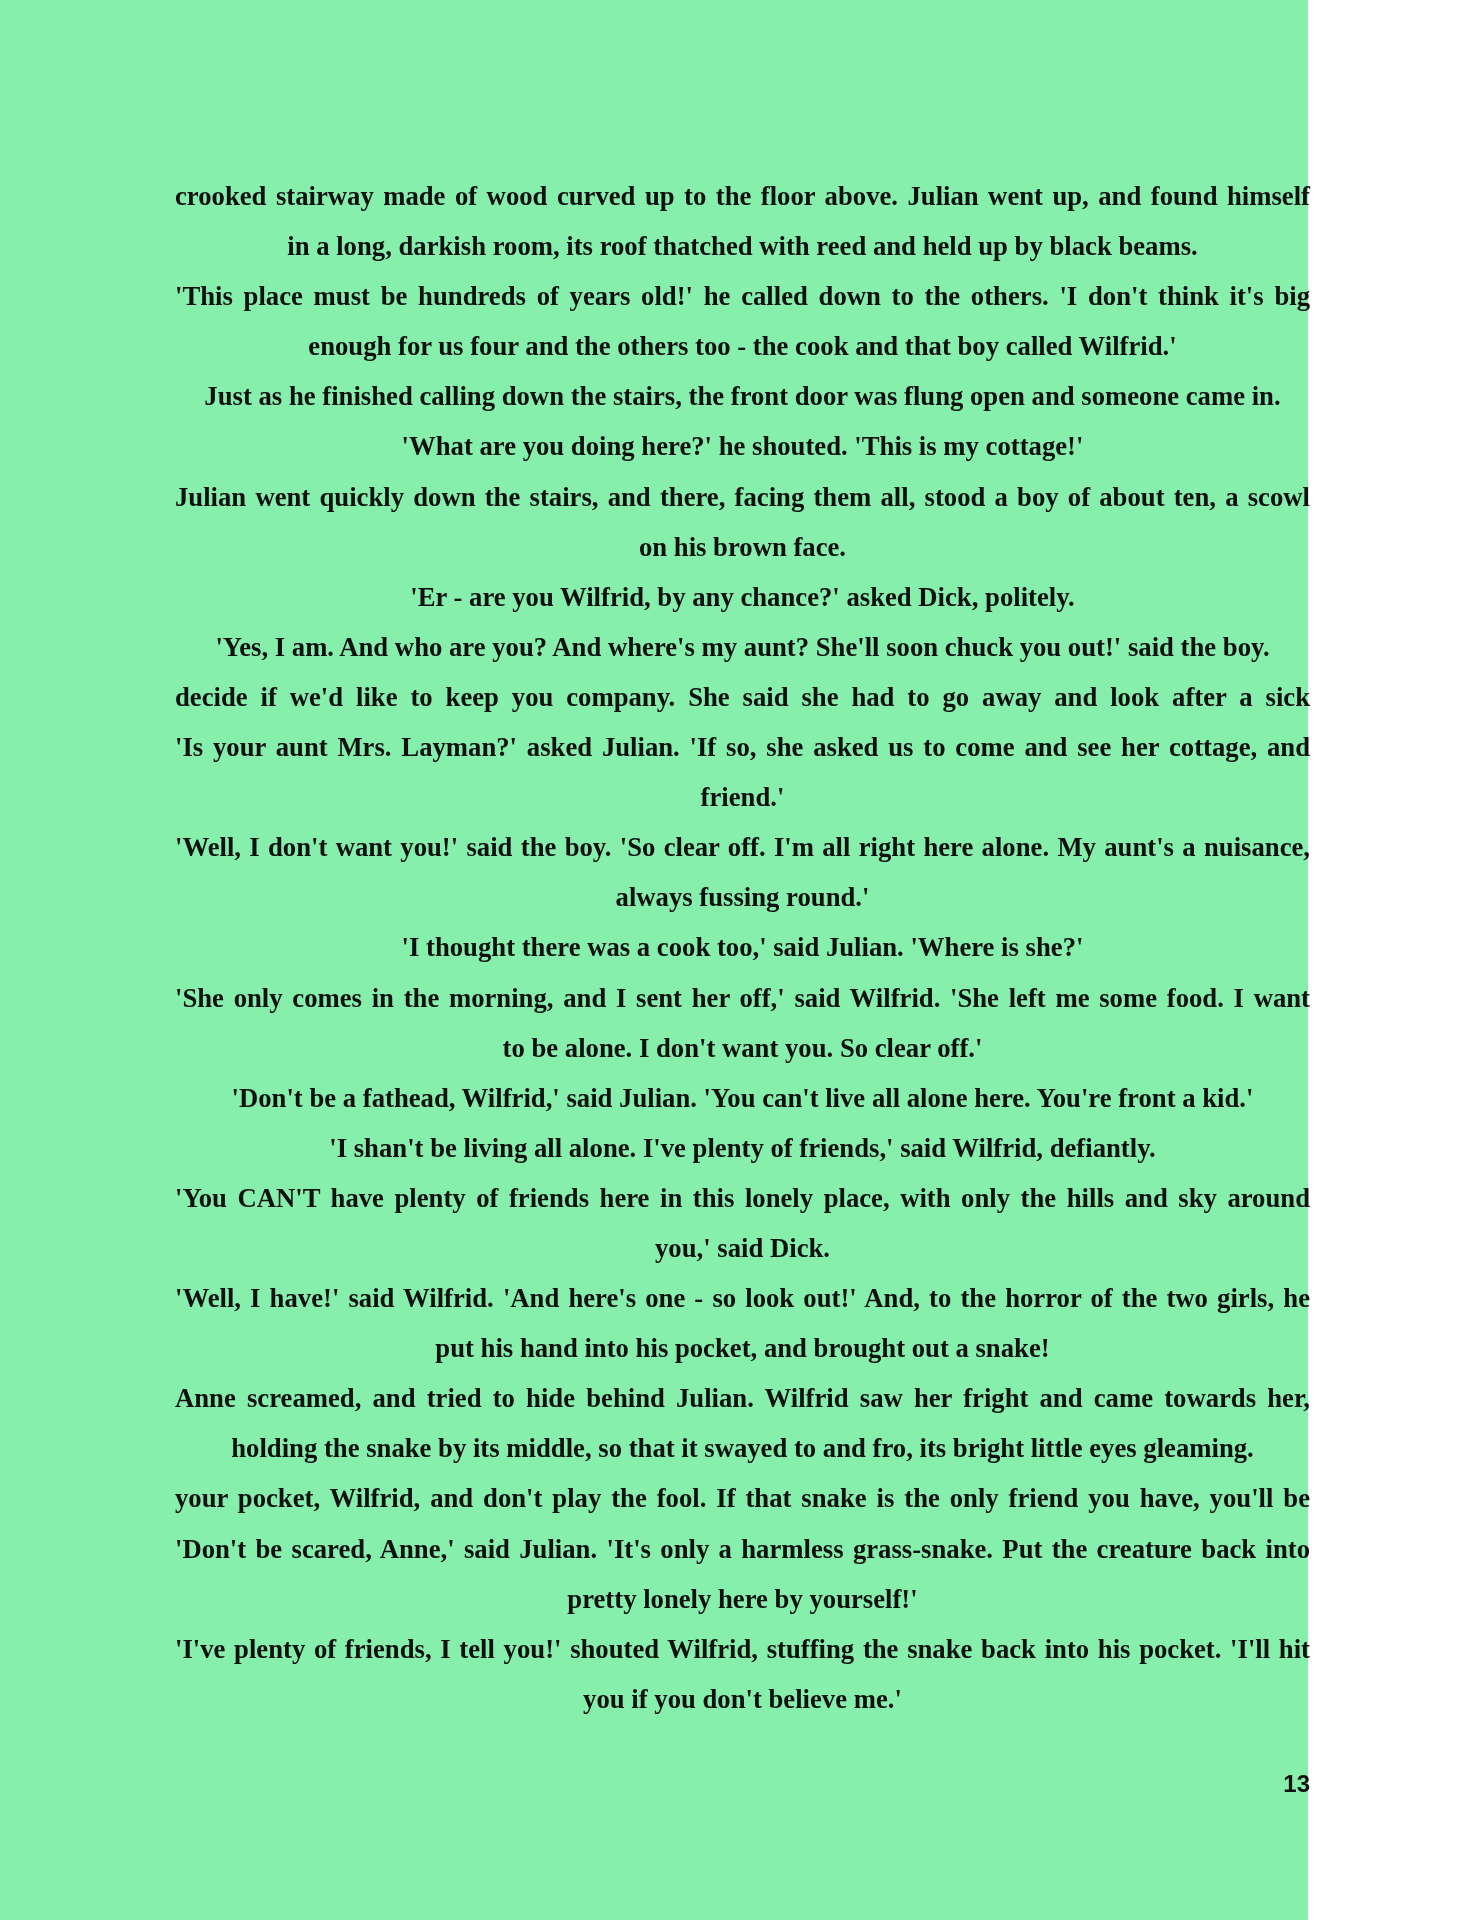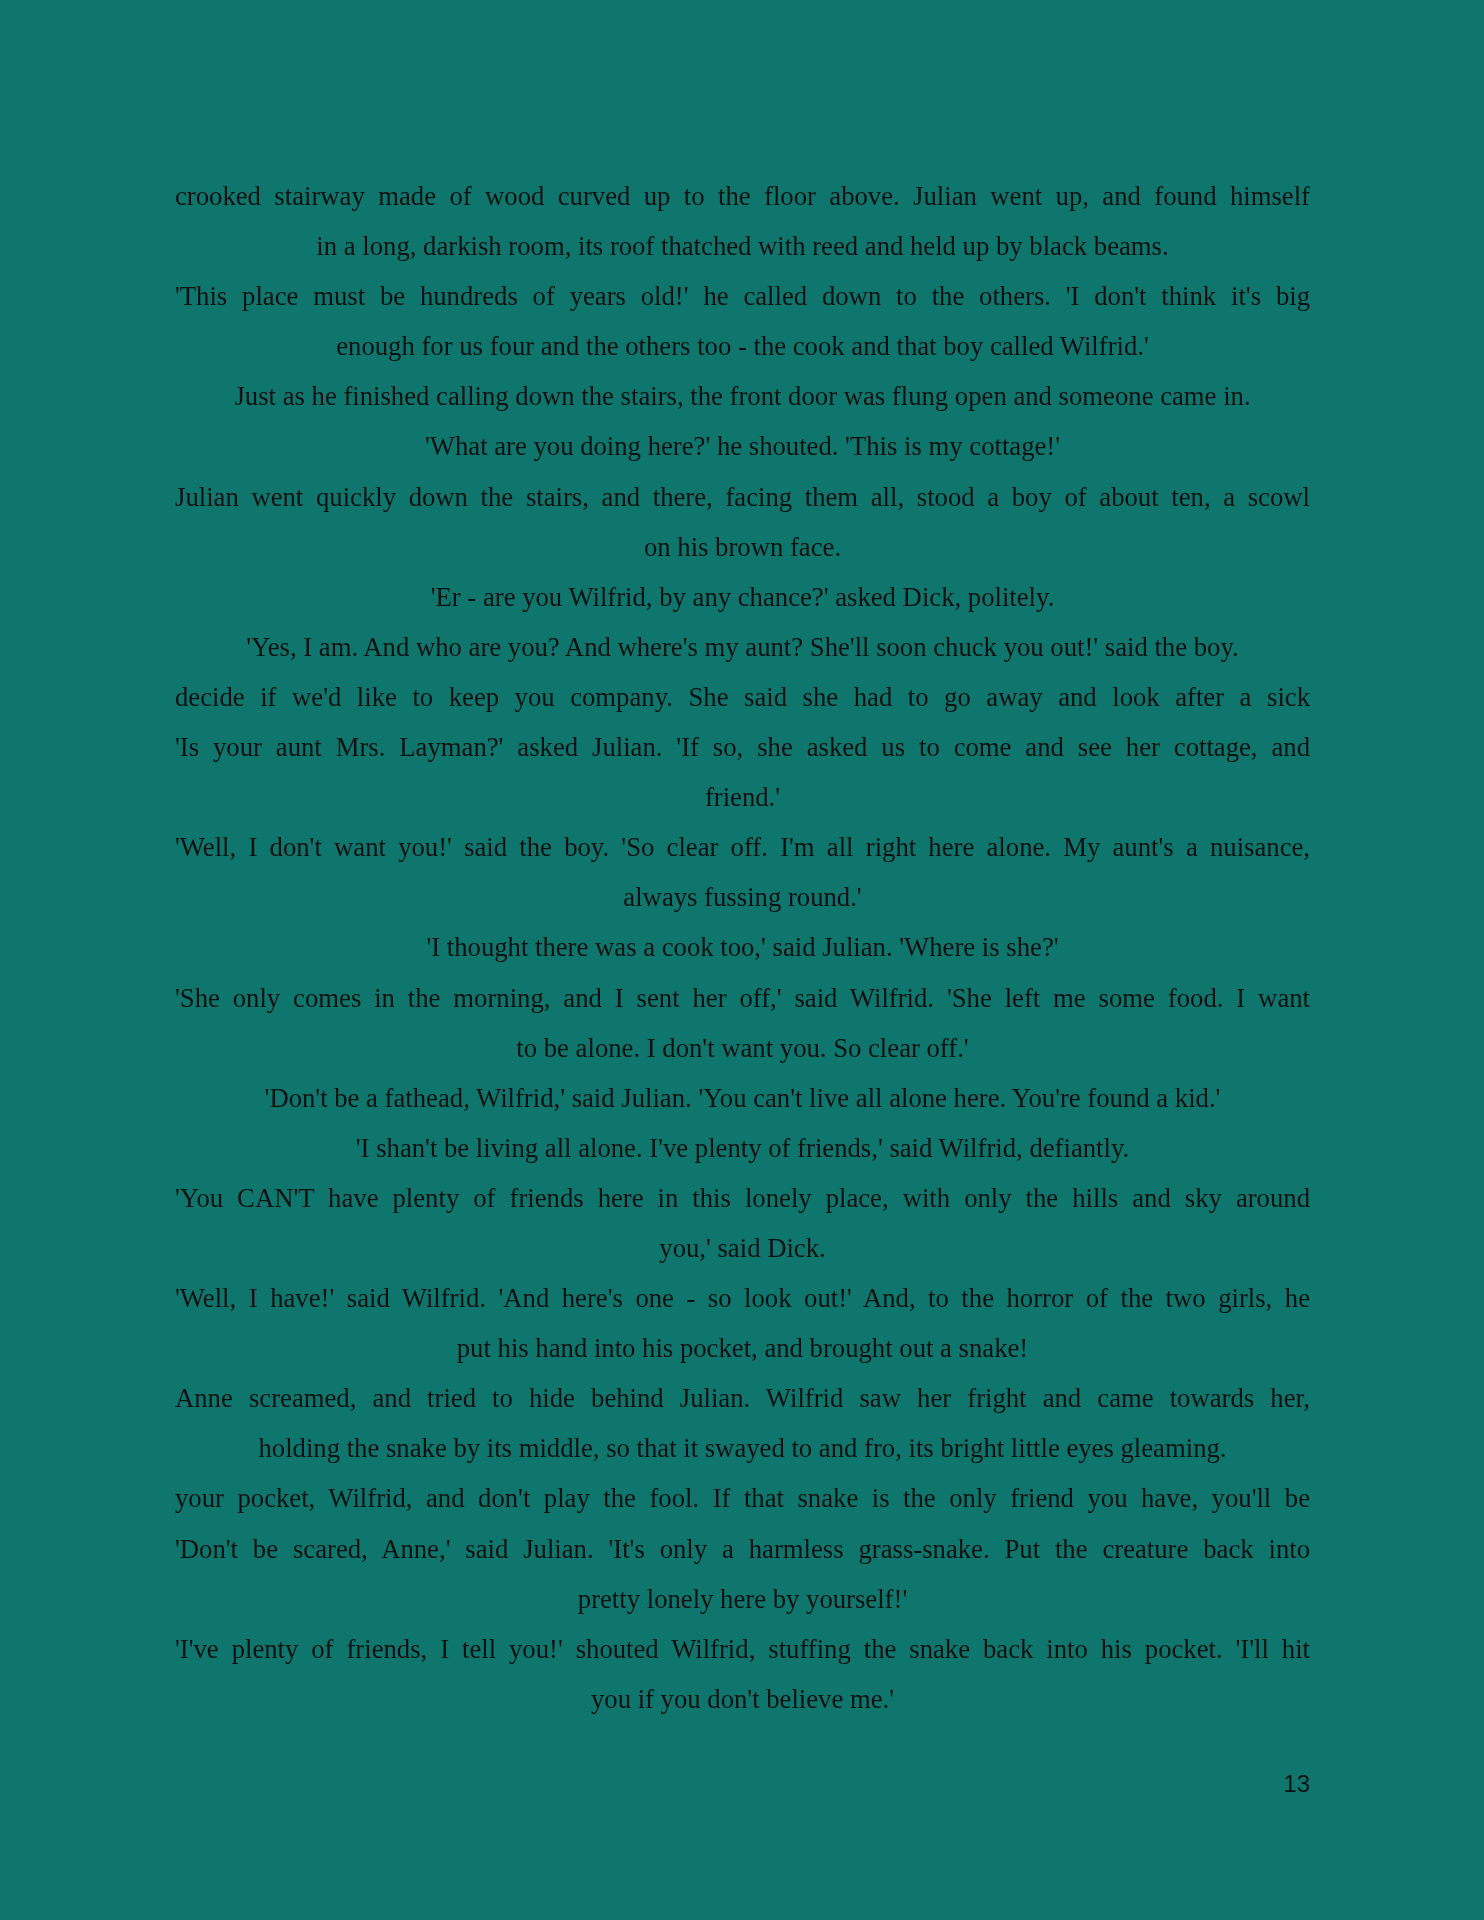--- a/index.html
+++ b/index.html
@@ -1,17 +1,17 @@
 <!DOCTYPE html>
 <html><head>
 <meta charset="utf-8">
 <style>
   html, body { margin: 0; padding: 0; background: #ffffff; }
   body { width: 1484px; height: 1920px; position: relative; overflow: hidden; }
-  .page { position: absolute; left: 0; top: 0; width: 1484px; height: 1920px; background: #0f766e; }
+  .page { position: absolute; left: 0; top: 0; width: 1308px; height: 1920px; background: #86efac; font-weight: bold; }
   .text-block {
     position: absolute;
     left: 175px;
     top: 171px;
     width: 1135px;
     font-family: "Liberation Serif", "DejaVu Serif", serif;
     font-size: 26.7px;
     line-height: 50.1px;
     color: #111111;
   }
@@ -81,21 +81,21 @@
     <div>
       <div class="line last">'I thought there was a cook too,' said Julian. 'Where is she?'</div>
     </div>
 
     <div>
       <div class="line full">'She only comes in the morning, and I sent her off,' said Wilfrid. 'She left me some food. I want</div>
       <div class="line last">to be alone. I don't want you. So clear off.'</div>
     </div>
 
     <div>
-      <div class="line last">'Don't be a fathead, Wilfrid,' said Julian. 'You can't live all alone here. You're found a kid.'</div>
+      <div class="line last">'Don't be a fathead, Wilfrid,' said Julian. 'You can't live all alone here. You're front a kid.'</div>
     </div>
 
     <div>
       <div class="line last">'I shan't be living all alone. I've plenty of friends,' said Wilfrid, defiantly.</div>
     </div>
 
     <div>
       <div class="line full">'You CAN'T have plenty of friends here in this lonely place, with only the hills and sky around</div>
       <div class="line last">you,' said Dick.</div>
     </div>

